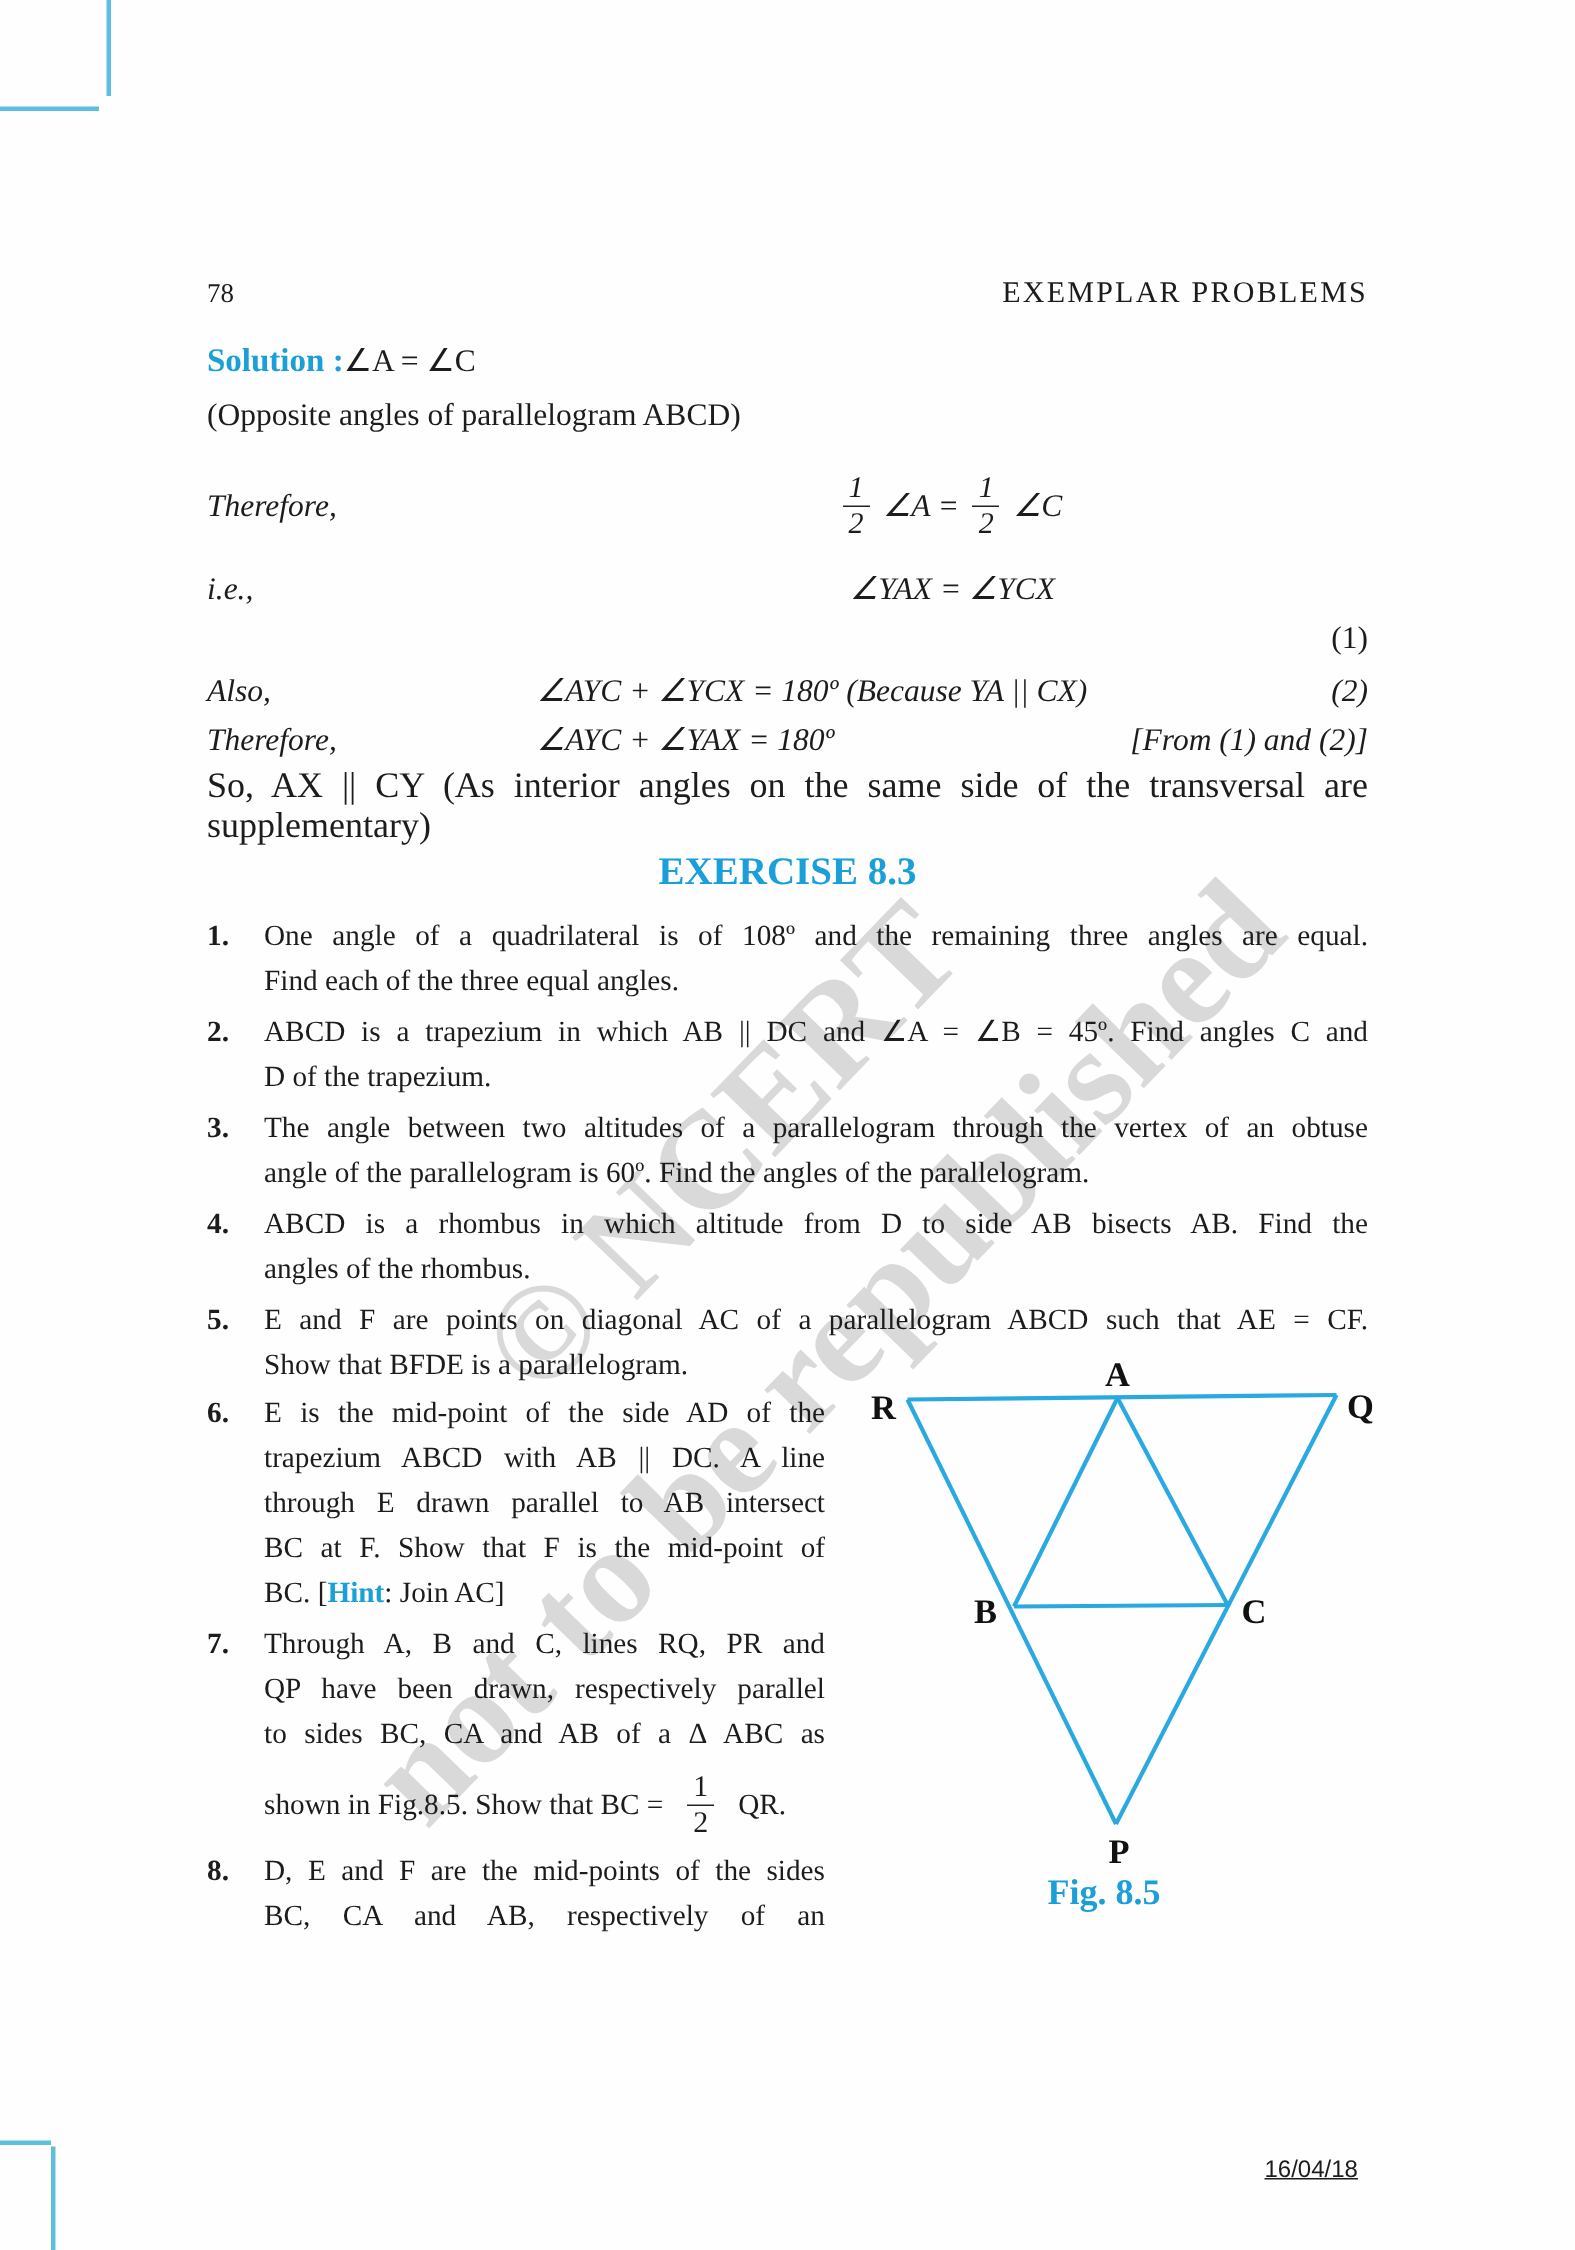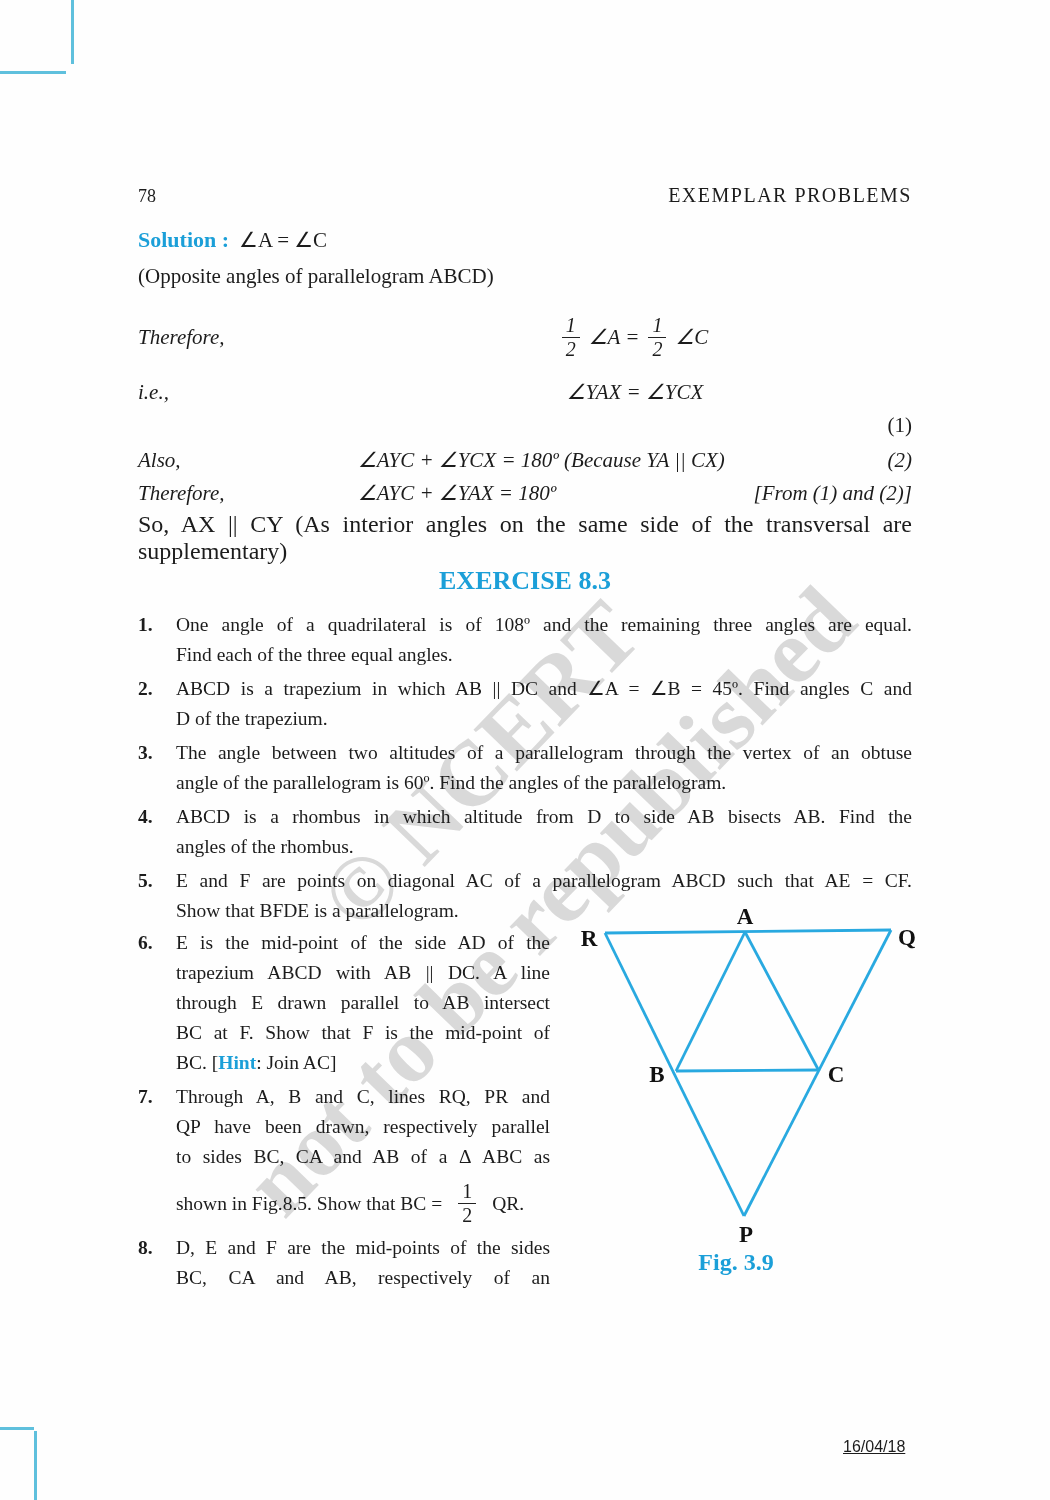--- a/index.html
+++ b/index.html
@@ -16,21 +16,21 @@
       color:rgba(148,148,148,0.34);transform:rotate(-46deg);pointer-events:none;}
   .wm1{left:180px;top:712px;width:600px;text-align:center;font-size:92px;}
   .wm2{left:50px;top:848px;width:1000px;text-align:center;font-size:92px;}
   
   .content{position:absolute;left:138px;top:0;width:774px;z-index:1;}
   .abs{position:absolute;left:0;right:0;}
   .header{top:184px;display:flex;justify-content:space-between;align-items:baseline;}
   .page-num{font-size:18px;}
   .running{font-size:20px;letter-spacing:1.5px;}
   .solution-line{top:227px;font-size:21px;}
-  .solution-label{color:#1b9fd8;font-weight:bold;font-size:22px;margin-right:10px;}
+  .solution-label{color:#1b9fd8;font-weight:bold;font-size:22px;}
   .reason{top:264px;font-size:21px;}
   .eq-row{display:grid;grid-template-columns:220px 1fr auto;align-items:center;font-size:21px;font-style:italic;}
   .eq-r1{top:306px;height:62px;}
   .eq-r2{top:377px;height:30px;}
   .ref-row{top:413px;text-align:right;font-size:21px;}
   .eq-r3{top:445px;height:30px;}
   .eq-r4{top:478px;height:30px;}
   .eq-mid-center{display:flex;justify-content:center;align-items:center;gap:9px;}
   .eq-ref{text-align:right;}
   .frac{display:inline-block;text-align:center;font-size:20px;line-height:1.15;vertical-align:middle;}
@@ -205,18 +205,18 @@
       <line class="fig-line" x1="200" y1="32" x2="131" y2="171"></line>
       <line class="fig-line" x1="200" y1="32" x2="274" y2="171"></line>
       <line class="fig-line" x1="131" y1="171" x2="274" y2="170"></line>
       <text class="fig-label" x="44" y="46" text-anchor="middle">R</text>
       <text class="fig-label" x="200" y="24" text-anchor="middle">A</text>
       <text class="fig-label" x="362" y="45" text-anchor="middle">Q</text>
       <text class="fig-label" x="112" y="182" text-anchor="middle">B</text>
       <text class="fig-label" x="291" y="182" text-anchor="middle">C</text>
       <text class="fig-label" x="201" y="342" text-anchor="middle">P</text>
     </svg>
-    <div class="fig-caption">Fig. 3.9</div>
+    <div class="fig-caption">Fig. 8.5</div>
   </div>
 
   <div class="date">16/04/18</div>
 
 </div>
 
 </body></html>

